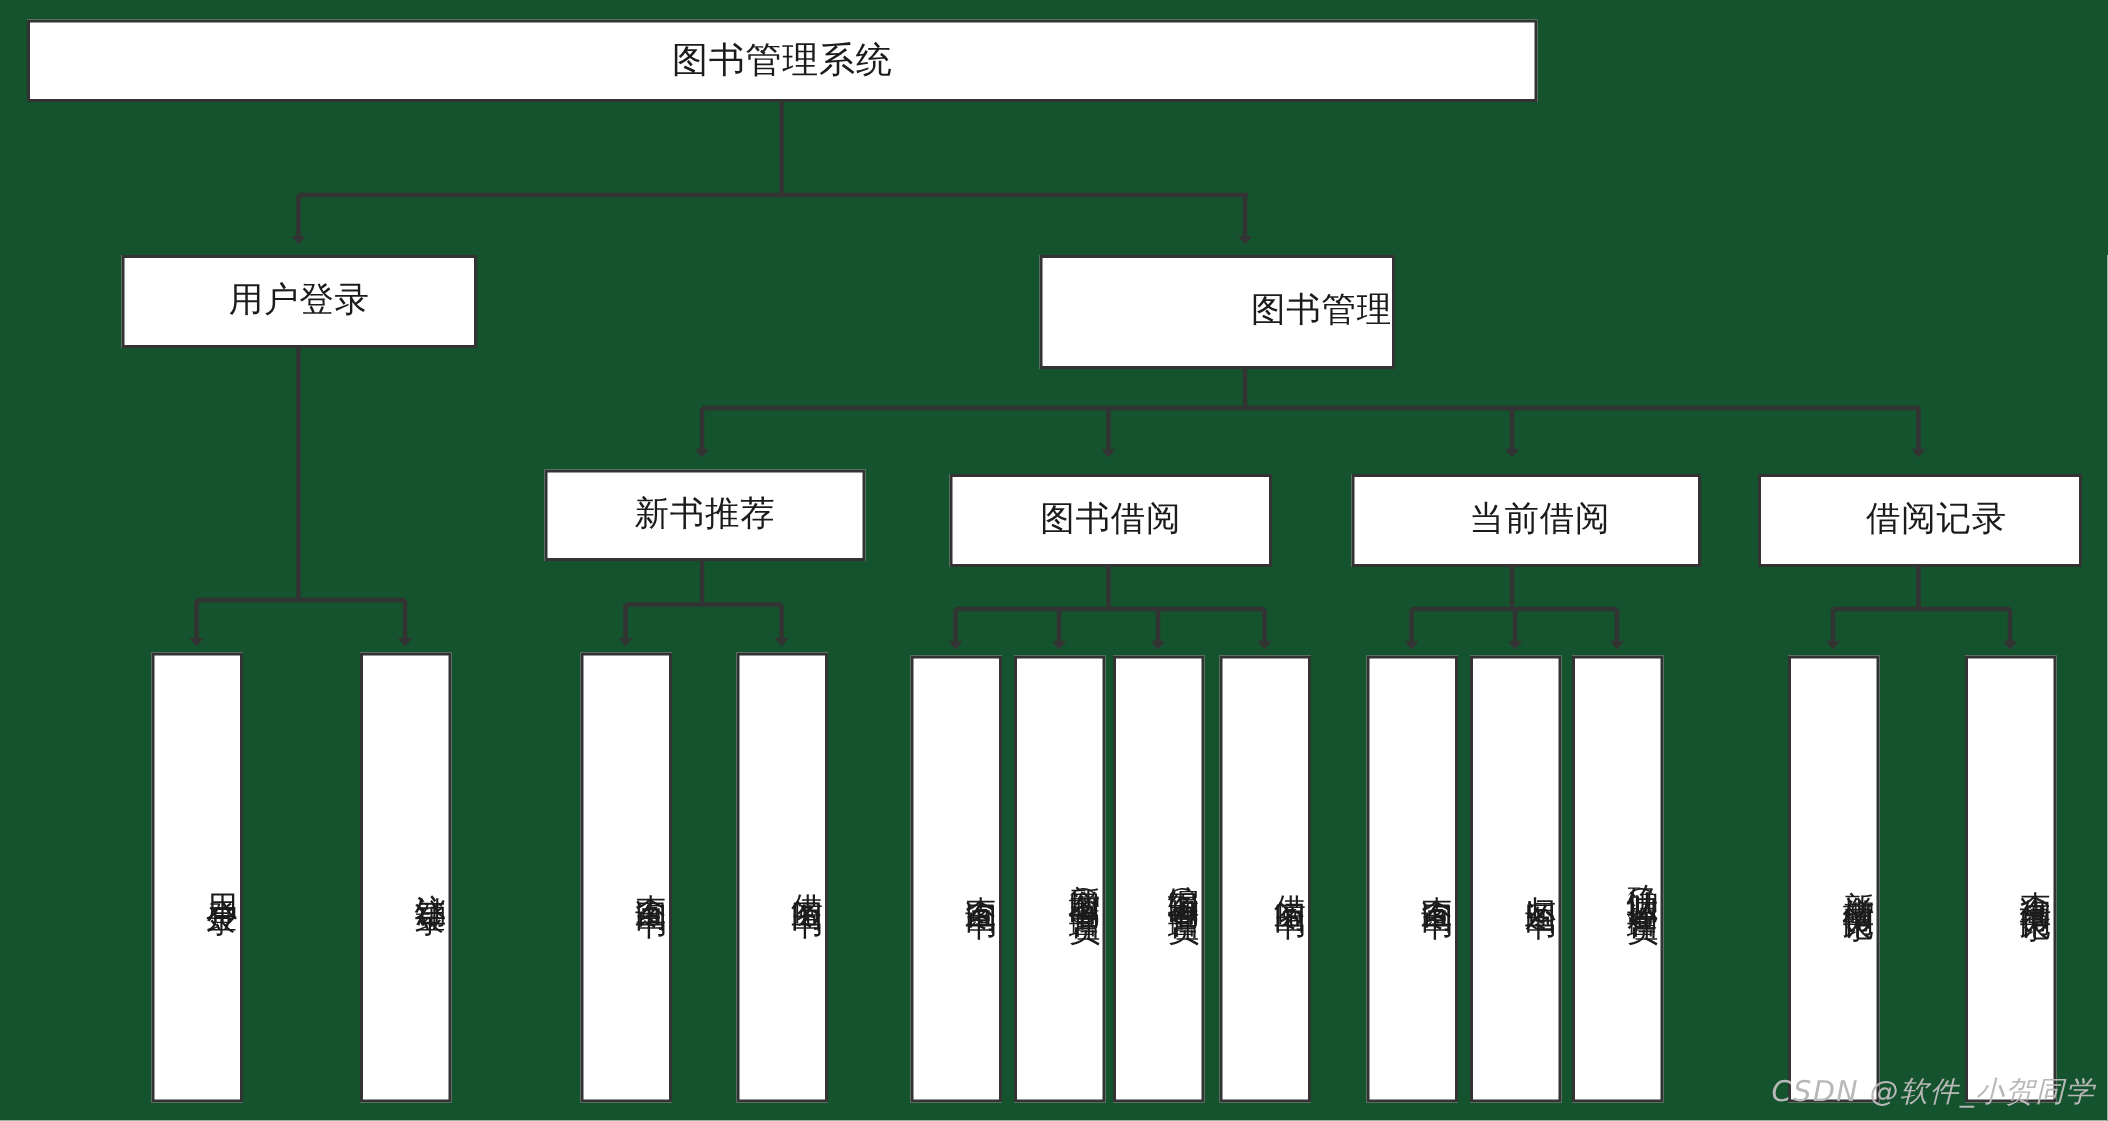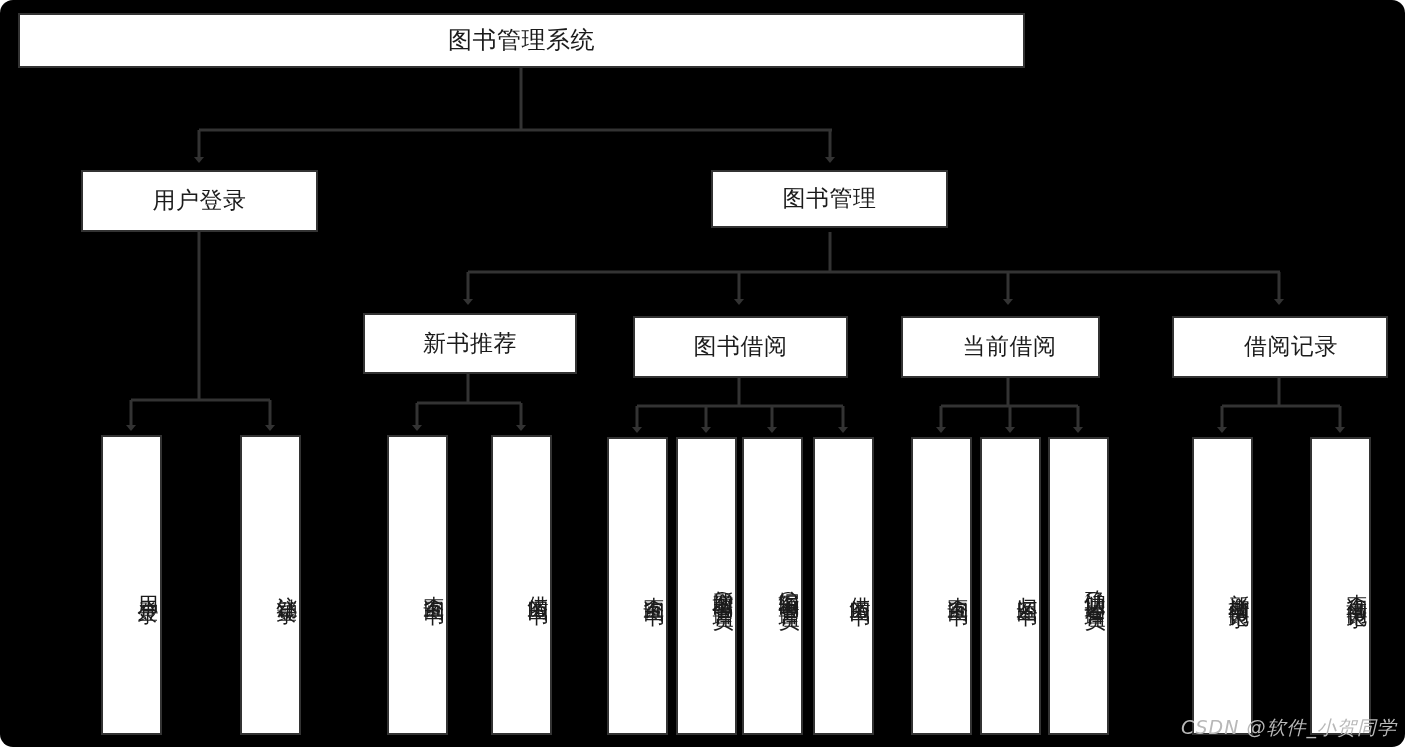--- a/index.html
+++ b/index.html
@@ -4,24 +4,23 @@
 <style>
   html, body {
     margin: 0;
     padding: 0;
     background: #ffffff;
   }
   #canvas {
     position: relative;
     width: 1405px;
     height: 747px;
-    background: #000000;
+    background: #14532d;
     font-family: "DejaVu Sans", "Liberation Sans", sans-serif;
     overflow: hidden;
-    border-radius: 13px;
   }
   #wires {
     position: absolute;
     left: 0;
     top: 0;
     width: 1405px;
     height: 747px;
     pointer-events: none;
   }
   .node {
@@ -125,31 +124,31 @@
     </g>
   </svg>
 
   <div class="node horiz root" style="left:18px; top:13px; width:1007px; height:55px;">
     <span>图书管理系统</span>
   </div>
 
   <div class="node horiz" style="left:81px; top:170px; width:237px; height:62px;">
     <span>用户登录</span>
   </div>
-  <div class="node horiz" style="left:711px; top:170px; width:237px; height:58px;">
+  <div class="node horiz" style="left:693px; top:170px; width:237px; height:76px;justify-content:flex-end;">
     <span>图书管理</span>
   </div>
 
   <div class="node horiz" style="left:363px; top:313px; width:214px; height:61px;justify-content:center;">
     <span>新书推荐</span>
   </div>
   <div class="node horiz" style="left:633px; top:316px; width:215px; height:62px;">
     <span>图书借阅</span>
   </div>
-  <div class="node horiz" style="left:901px; top:316px; width:199px; height:62px;padding-left:18px;">
+  <div class="node horiz" style="left:901px; top:316px; width:233px; height:62px;padding-left:18px;">
     <span>当前借阅</span>
   </div>
   <div class="node horiz" style="left:1172px; top:316px; width:216px; height:62px;padding-left:22px;">
     <span>借阅记录</span>
   </div>
 
   <div class="node leaf" style="left:101px; top:435px; width:61px; height:300px;">
     <span class="leaf-text">用户登录</span>
   </div>
   <div class="node leaf" style="left:240px; top:435px; width:61px; height:300px;">

